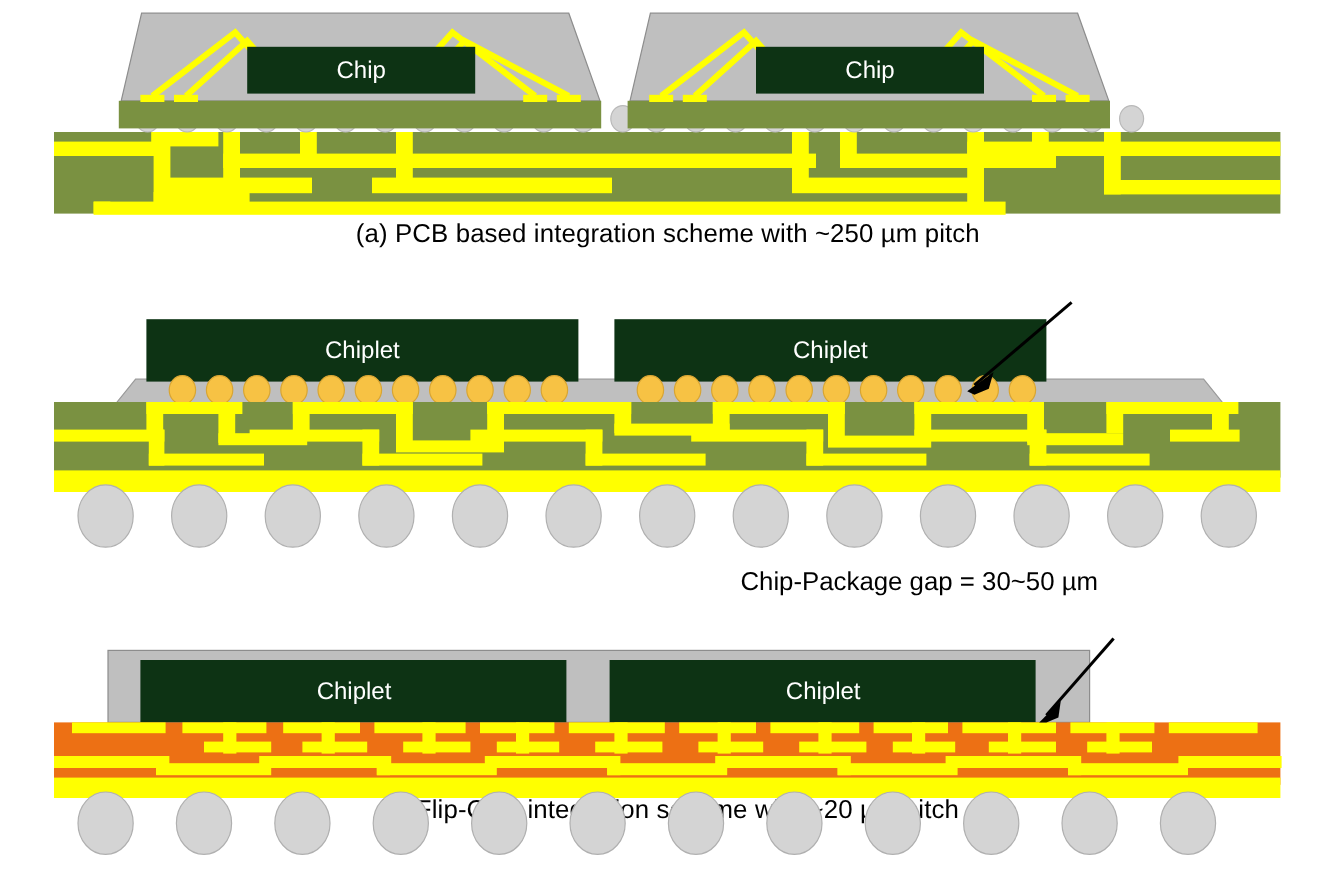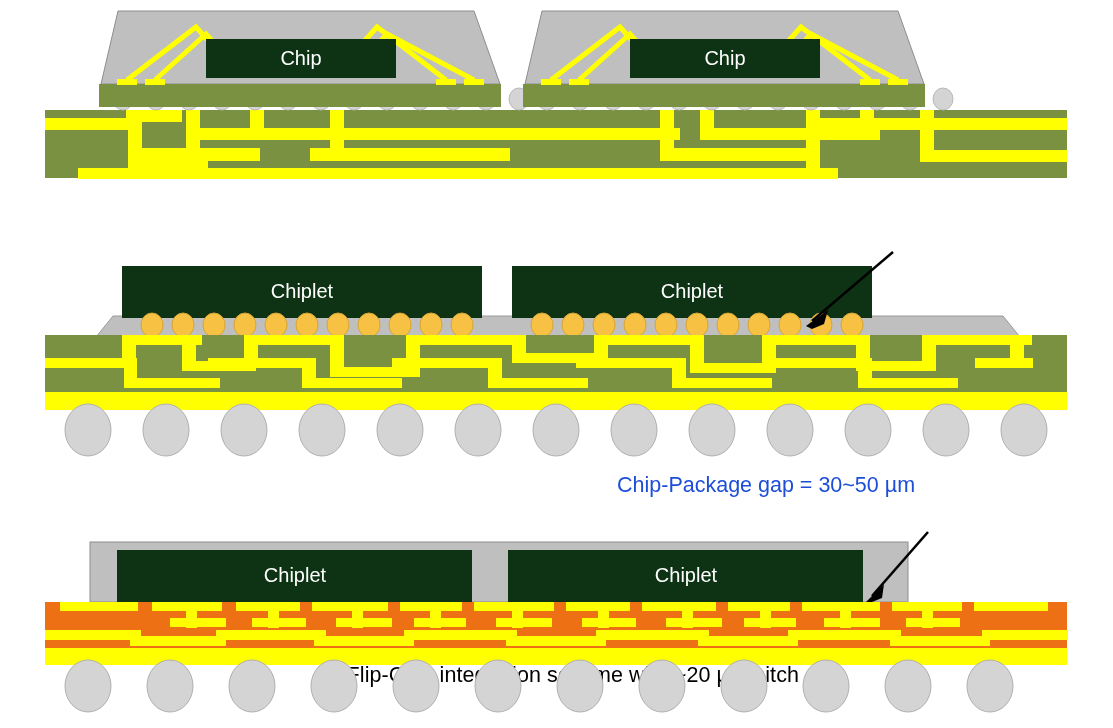--- a/index.html
+++ b/index.html
@@ -46,21 +46,21 @@
     letter-spacing: 0.1px;
     white-space: nowrap;
   }
   #caption-a { top: 183px; }
   #caption-b { top: 441px; }
 
   .annotation {
     position: absolute;
     font-size: 21.5px;
     font-family: "Liberation Sans", sans-serif;
-    color: #1d4ed8;
+    color: #000000;
     white-space: nowrap;
   }
   #annot-b { left: 617px; top: 251px; }
 
   .chip-label {
     font-family: "Liberation Sans", sans-serif;
     fill: #ffffff;
     text-anchor: middle;
     dominant-baseline: middle;
   }
@@ -176,20 +176,21 @@
         </g>
         <g fill="none" stroke="#ffff00" stroke-width="5">
           <path d="M870,80 L801,27 L783,47"></path>
           <path d="M898,80 L811,34 L795,52"></path>
         </g>
         <rect x="630" y="39" width="190" height="39" fill="#0d3314"></rect>
         <text class="chip-label" x="725" y="60" font-size="20">Chip</text>
       </g>
     </svg>
 
+    <div class="caption" id="caption-a">(a) PCB based integration scheme with ~250 µm pitch</div>
   </div>
 
   <div class="panel" id="panel-b">
     <svg class="panel-svg" width="1113" height="268" viewBox="0 0 1113 268" xmlns="http://www.w3.org/2000/svg">
 
       <polygon points="113,94 1003,94 1020,115 96,115" fill="#bfbfbf" stroke="#9a9a9a" stroke-width="1"></polygon>
 
       <rect x="122" y="44" width="360" height="52" fill="#0d3314"></rect>
       <text class="chip-label" x="302" y="71" font-size="20">Chiplet</text>
 

